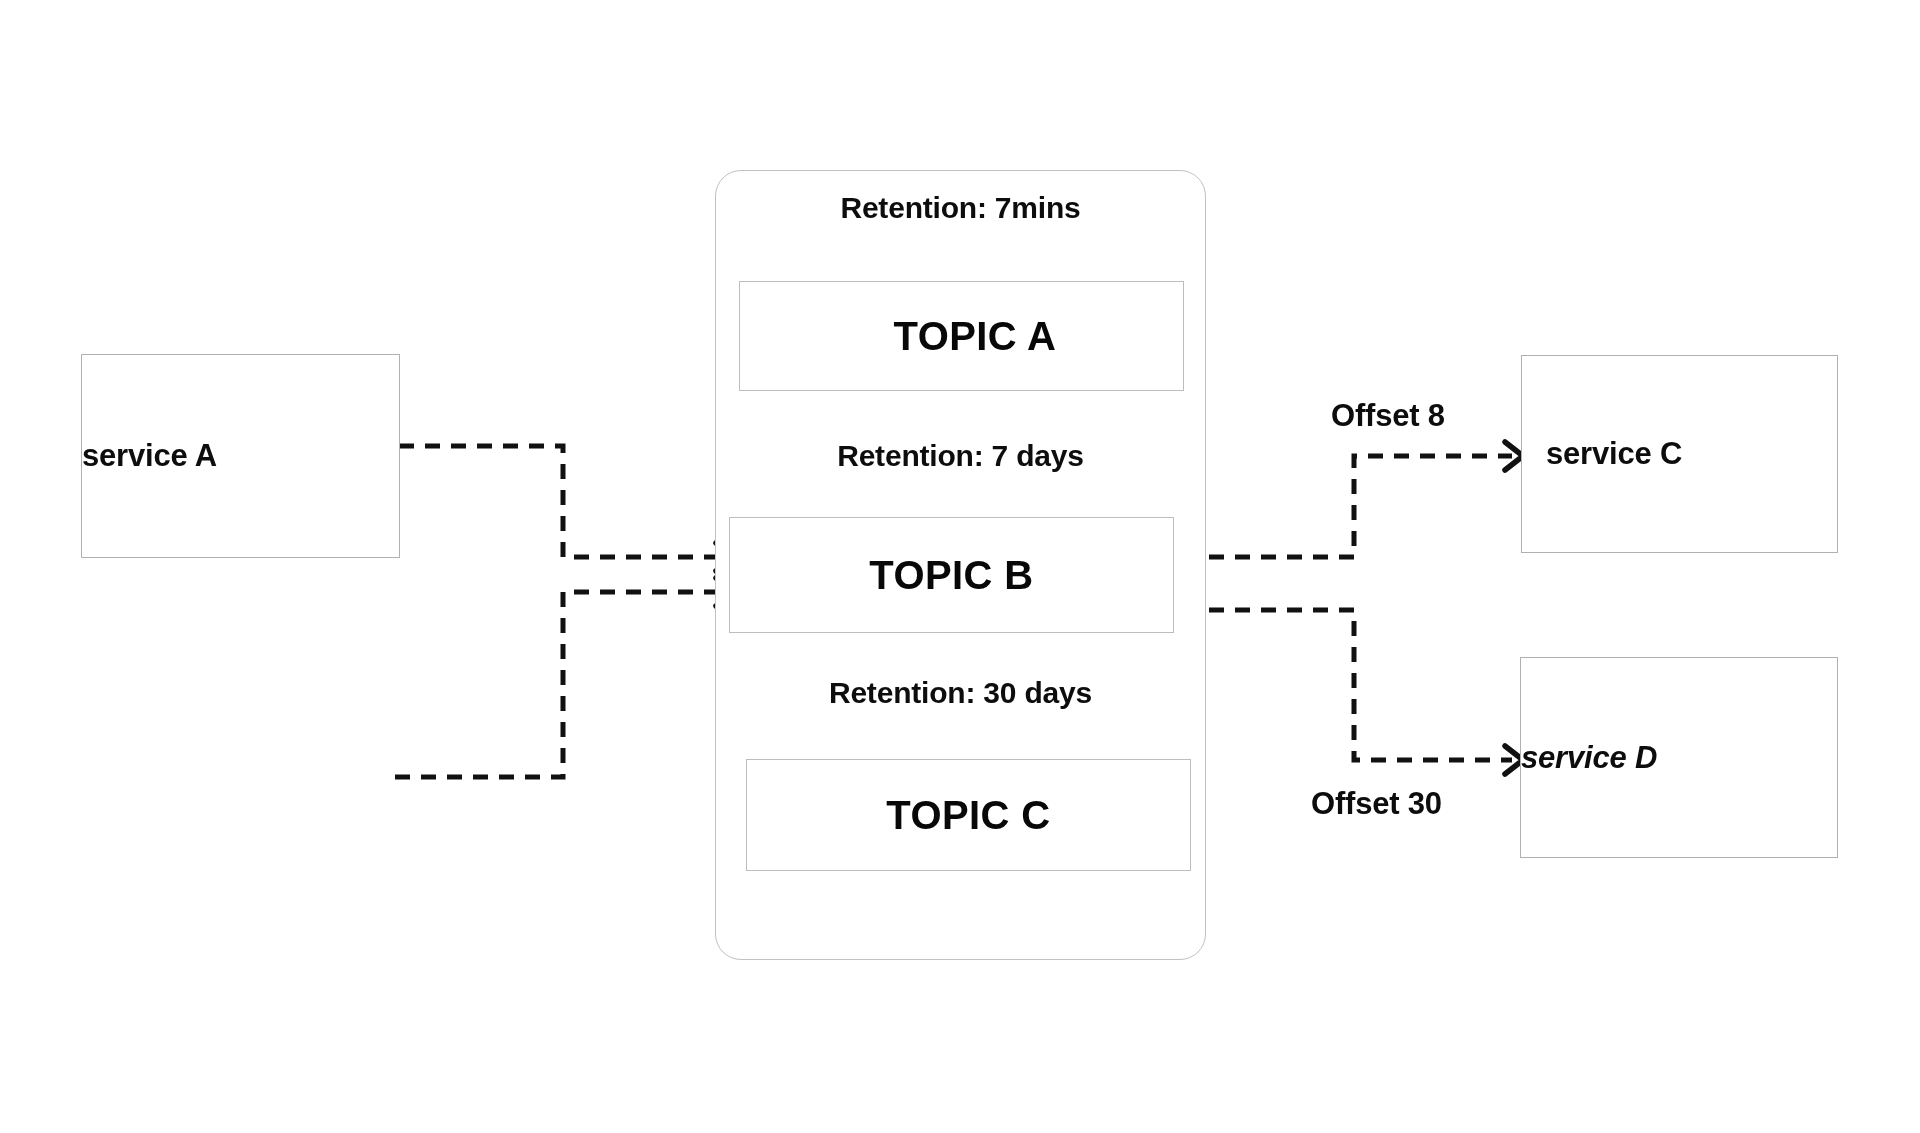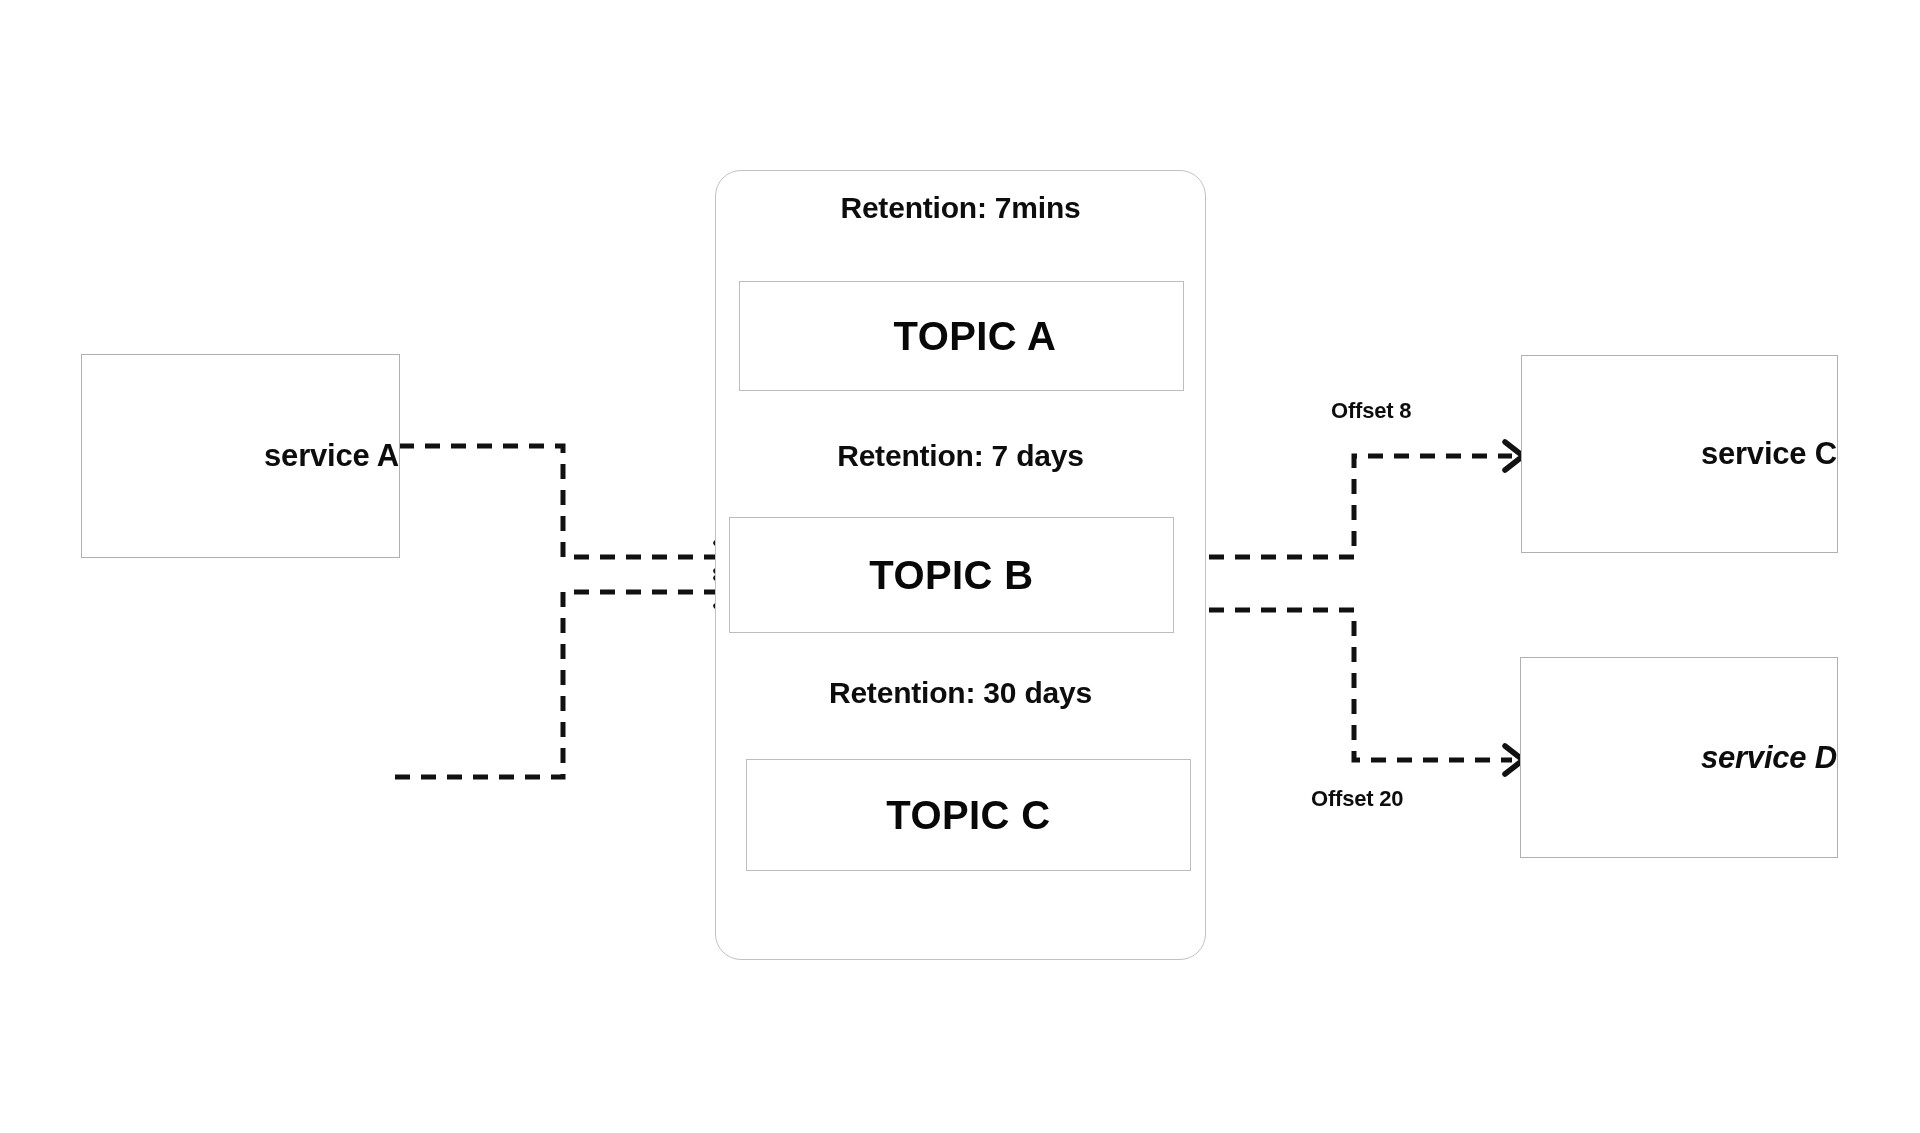--- a/index.html
+++ b/index.html
@@ -24,21 +24,21 @@
     height: 1133px;
     pointer-events: none;
   }
   .box {
     position: absolute;
     box-sizing: border-box;
     background: #ffffff;
     border: 1.6px solid #b9b9b9;
     display: flex;
     align-items: center;
-    justify-content: flex-end;
+    justify-content: flex-start;
   }
   .service-box {
     border: 1.6px solid #b0b0b0;
   }
   .service-label {
     font-size: 31px;
     font-weight: 700;
     color: #0d0d0d;
     letter-spacing: -0.2px;
     white-space: nowrap;
@@ -71,21 +71,21 @@
     font-weight: 800;
     color: #0d0d0d;
     letter-spacing: -0.2px;
     white-space: nowrap;
     text-align: center;
     width: 100%;
     left: 0;
   }
   .offset-label {
     position: absolute;
-    font-size: 22px;
+    font-size: 31px;
     font-weight: 800;
     color: #0d0d0d;
     letter-spacing: -0.2px;
     white-space: nowrap;
   }
 </style>
 </head>
 <body>
 
 <div id="canvas">
@@ -123,21 +123,21 @@
     </div>
 
     <div class="retention-label" style="top:505px;">Retention:  30 days</div>
     <div class="topic-box" style="left:30px; top:588px; width:445px; height:112px;">
       <span class="topic-label">TOPIC C</span>
     </div>
   </div>
 
   <div class="offset-label" style="left:1331px; top:398px;">Offset 8</div>
 
-  <div class="offset-label" style="left:1311px; top:786px;">Offset 20</div>
+  <div class="offset-label" style="left:1311px; top:786px;">Offset 30</div>
 
   <div class="box service-box" style="left:1521px; top:355px; width:317px; height:198px;padding-left:24px;">
     <span class="service-label">service C</span>
   </div>
 
   <div class="box service-box" style="left:1520px; top:657px; width:318px; height:201px;font-style:italic;">
     <span class="service-label">service D</span>
   </div>
 
 </div>

